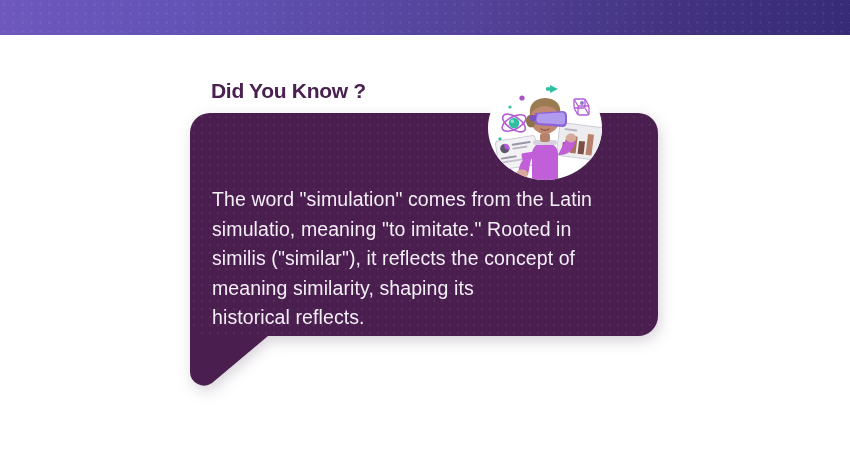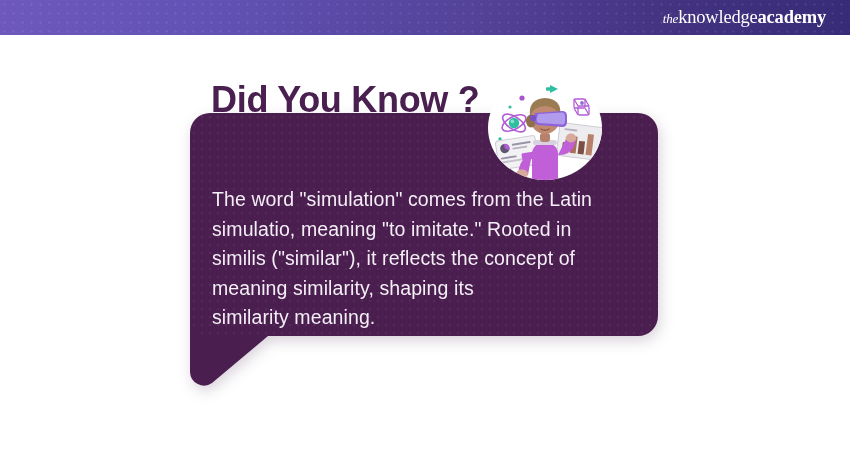--- a/index.html
+++ b/index.html
@@ -29,21 +29,21 @@
     font-family:"Liberation Serif", serif;
     letter-spacing:-.2px;
   }
   .logo .lg-the { font-style:italic; font-size:13px; }
   .logo .lg-knowledge { font-size:18.5px; }
   .logo .lg-academy { font-size:18.5px; font-weight:bold; }
 
   
   .title {
     position:absolute; left:211px; top:79px;
-    font-size:36px; font-weight:bold; color:#4a2050;
+    font-size:21px; font-weight:bold; color:#4a2050;
     letter-spacing:-.3px; white-space:nowrap;
   }
 
   
   .bubble-wrap { position:absolute; left:190px; top:113px; width:468px; height:278px; }
   .bubble-shadow {
     position:absolute; left:0; top:0; width:100%; height:100%;
     filter:drop-shadow(2px 5px 7px rgba(60,30,70,0.20));
   }
   .bubble-svg { display:block; width:468px; height:278px; }
@@ -72,42 +72,39 @@
   }
   .avatar svg { display:block; }
 </style>
 </head>
 <body>
 
 <div id="stage">
 
   <div class="header">
     <div class="header-dots"></div>
-    <div class="logo">
-      <span class="lg-the">the</span><span class="lg-knowledge">knowledge</span><span class="lg-academy">academy</span>
-    </div>
   </div>
 
   <div class="title">Did You Know ?</div>
 
   <div class="bubble-wrap">
     <div class="bubble-shadow">
       <svg class="bubble-svg" viewBox="0 0 468 278">
         <path d="M20 0 H448 A20 20 0 0 1 468 20 V203 A20 20 0 0 1 448 223 H78
                  L22 270 A14 14 0 0 1 0 259 V20 A20 20 0 0 1 20 0 Z" fill="#4a1f4f"></path>
       </svg>
     </div>
     <div class="bubble-texture"></div>
 
     <div class="bubble-text">
       <span class="ln">The word "simulation" comes from the Latin</span>
       <span class="ln">simulatio, meaning "to imitate." Rooted in</span>
       <span class="ln">similis ("similar"), it reflects the concept of</span>
       <span class="ln">meaning similarity, shaping its</span>
-      <span class="ln">similarity meaning.</span>
+      <span class="ln">historical reflects.</span>
     </div>
   </div>
 
   <div class="avatar">
     <svg width="114" height="104" viewBox="0 0 114 104">
 
       <circle cx="34" cy="22" r="2.6" fill="#a855c9"></circle>
       <circle cx="22" cy="31" r="1.6" fill="#2fbfa0"></circle>
       <circle cx="94" cy="27" r="1.9" fill="#8f6fd0"></circle>
       <circle cx="12" cy="63" r="1.7" fill="#2fbfa0"></circle>

